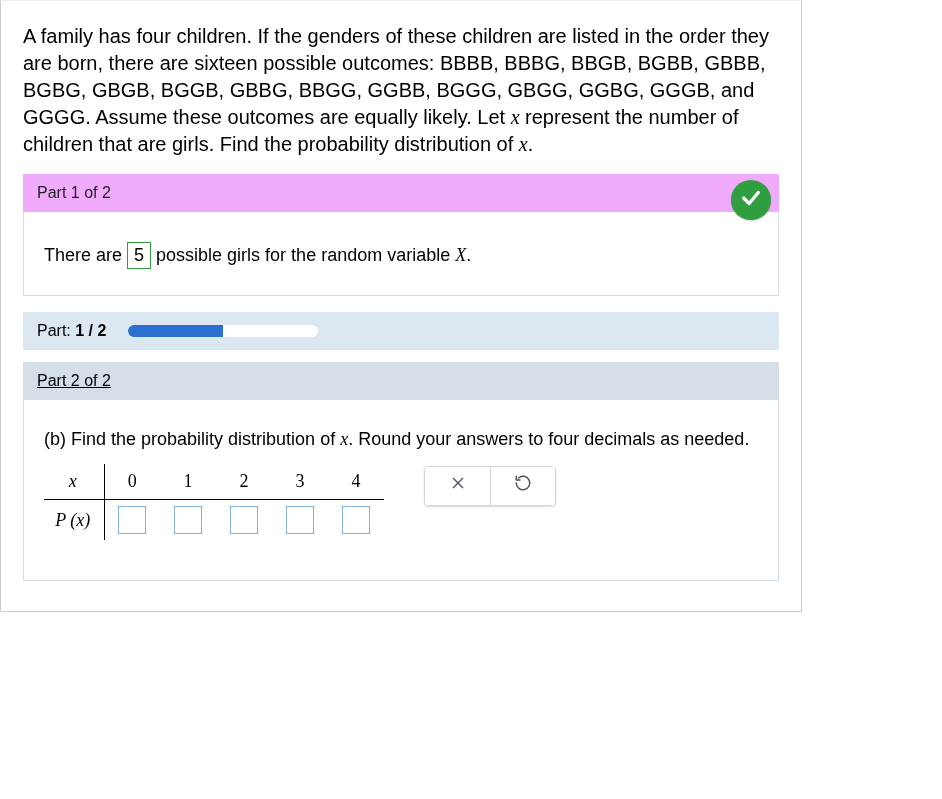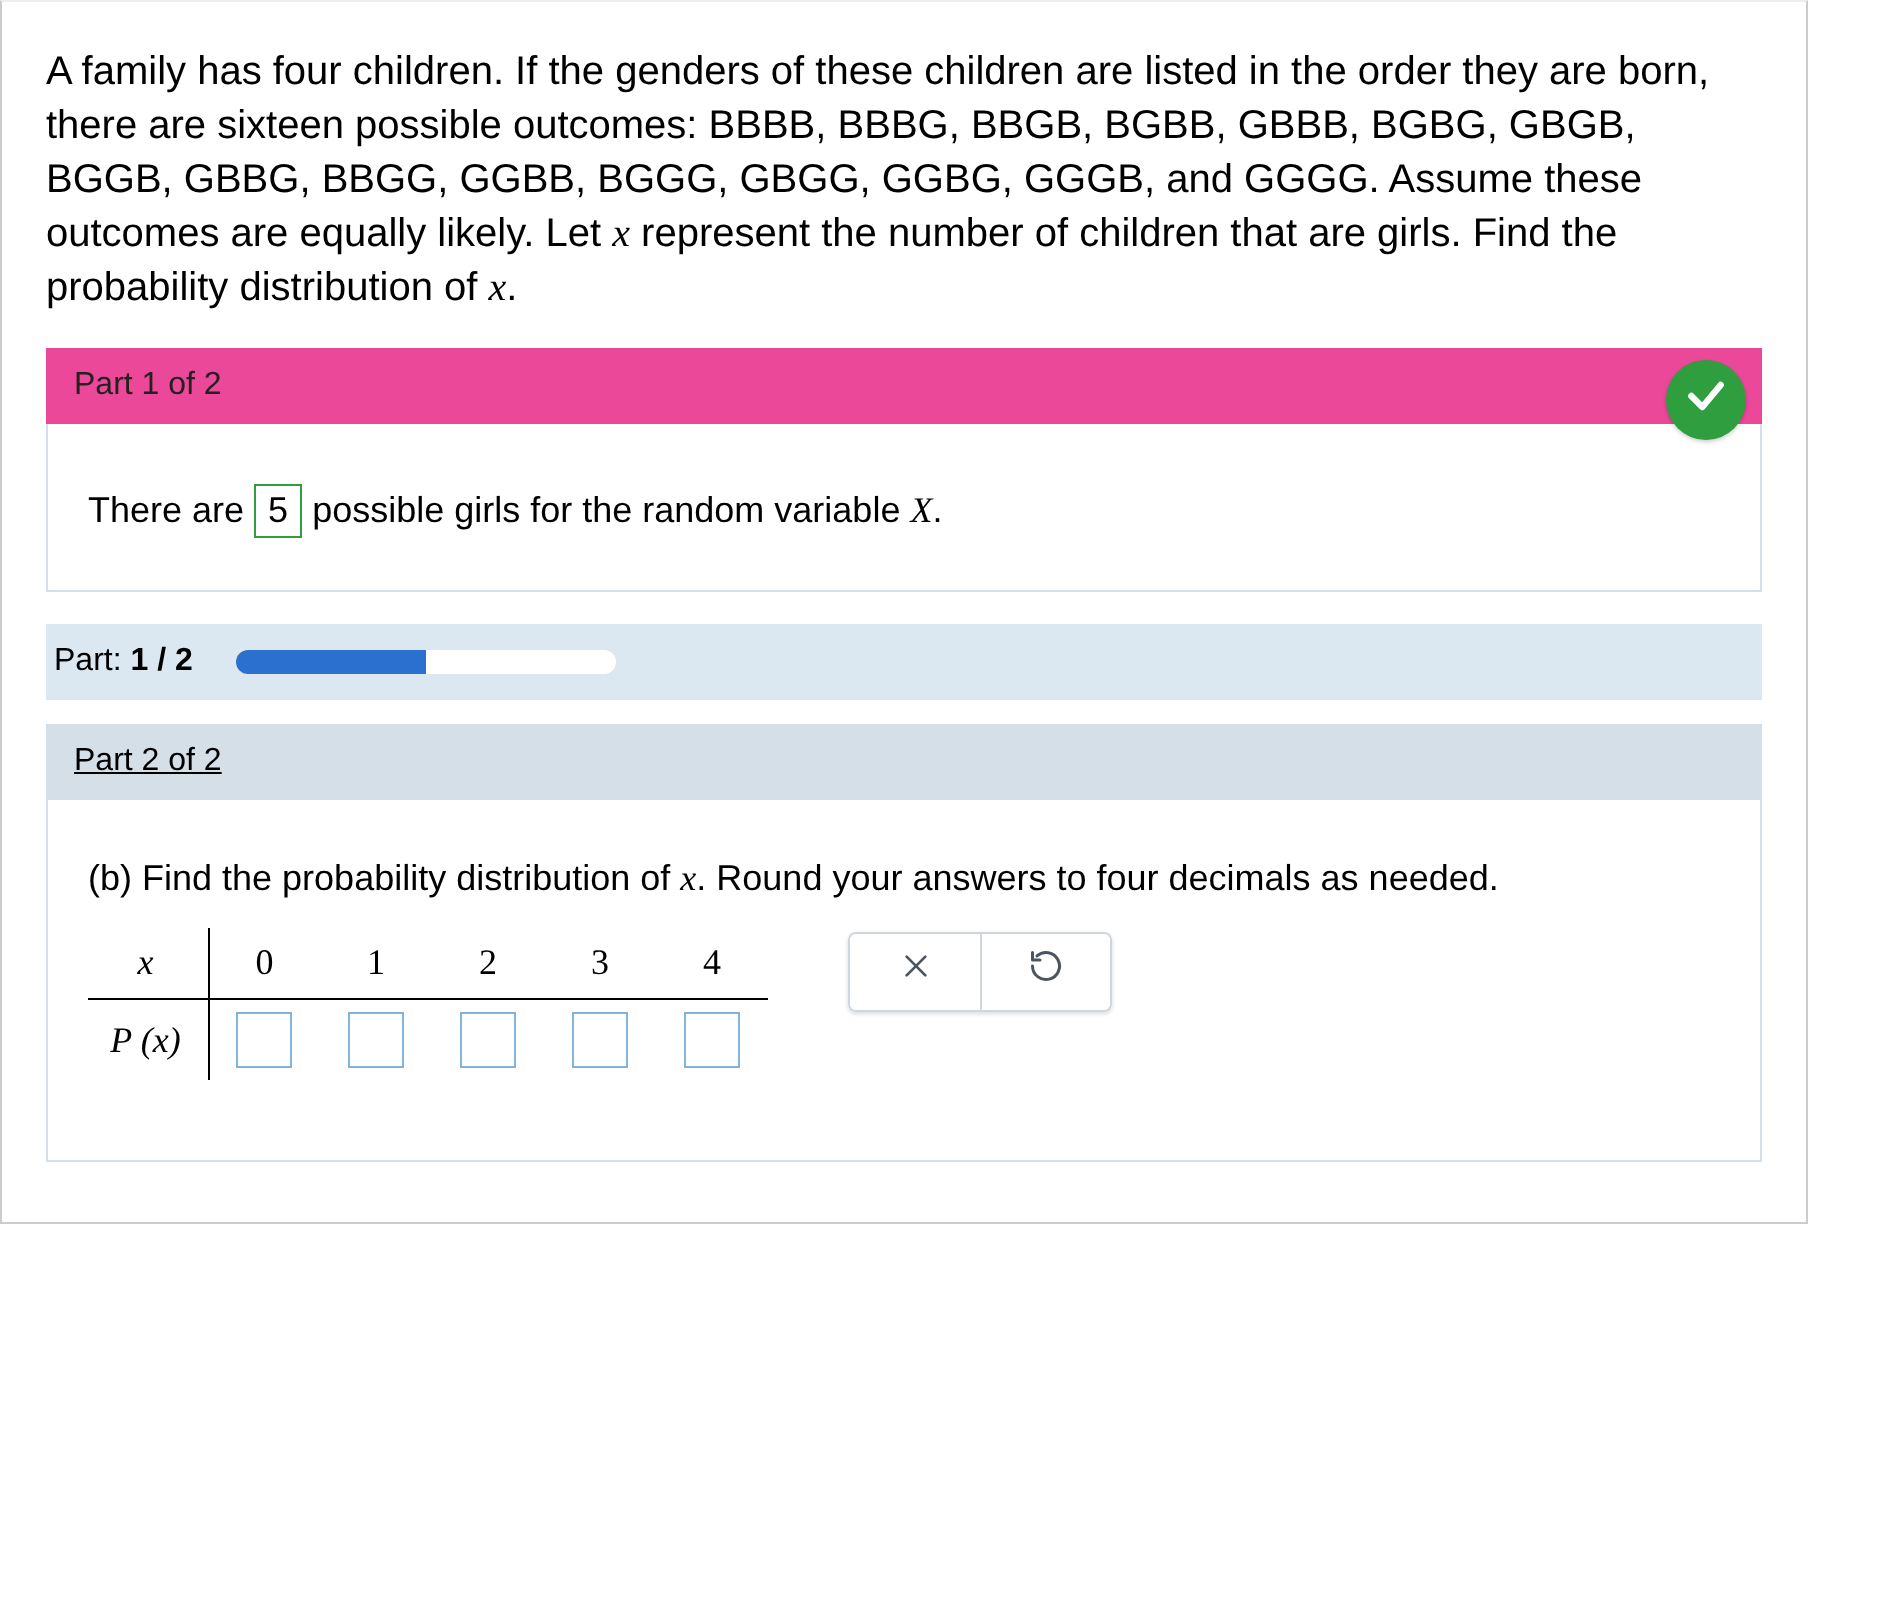--- a/index.html
+++ b/index.html
@@ -5,36 +5,36 @@
   * { box-sizing: border-box; }
   body {
     font-family: Verdana, Geneva, sans-serif;
     margin: 0;
     padding: 0;
     background: #fff;
     color: #000;
     font-size: 20px;
   }
   .container {
-    width: 904px;
+    width: 802px;
     border: 1px solid #ccc;
     border-top: 1px solid #eee;
     padding: 22px 22px 30px 22px;
     position: relative;
   }
   .problem-text {
     line-height: 1.35;
     margin-bottom: 16px;
   }
   .italic-var {
     font-family: "Times New Roman", serif;
     font-style: italic;
   }
   .part-header {
-    background: #ec4899;
+    background: #f0abfc;
     padding: 10px 14px;
     font-size: 16px;
     color: #222;
     position: relative;
     margin-top: 2px;
   }
   .badge {
     position: absolute;
     right: 8px;
     top: 6px;
@@ -57,21 +57,21 @@
   }
   .inline-ans {
     border: 1px solid #2e9e3f;
     padding: 0 6px;
     display: inline-block;
     min-width: 18px;
     text-align: center;
   }
   .progress-header {
     background: #dbe8f2;
-    padding: 10px 4px;
+    padding: 10px 14px;
     font-size: 16px;
     display: flex;
     align-items: center;
     gap: 18px;
     margin-top: 16px;
   }
   .progress-header b { margin-right: 4px; }
   .progress-bar {
     width: 190px;
     height: 12px;

